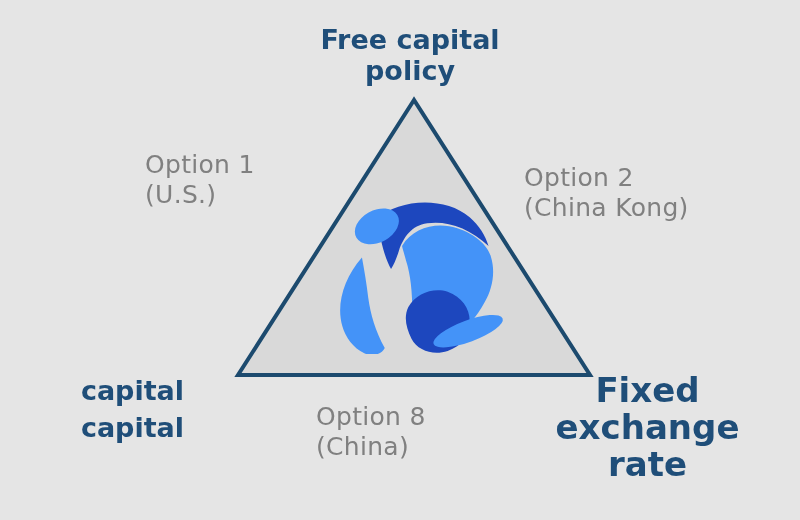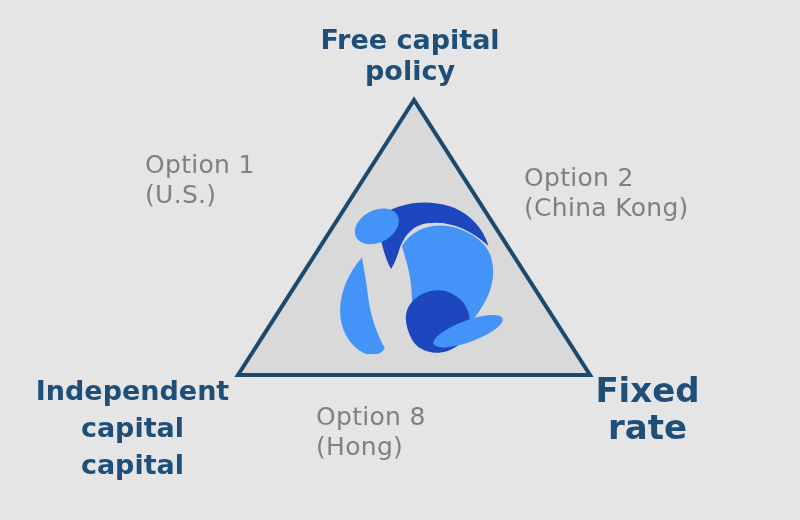--- a/index.html
+++ b/index.html
@@ -32,43 +32,43 @@
   <svg class="abs triangle-svg" width="800" height="520" viewBox="0 0 800 520" aria-hidden="true">
     <polygon points="414,100 238,375 590,375" fill="#D9D9D9" stroke="#1C4A6E" stroke-width="4" stroke-linejoin="miter"></polygon>
   </svg>
 
   <div class="abs vertex vertex-top">
     <div>Free capital</div>
     <div>policy</div>
   </div>
 
   <div class="abs vertex vertex-bl">
-    <div>Independent</div>
     <div>capital</div>
     <div>capital</div>
   </div>
 
   <div class="abs vertex vertex-br">
     <div>Fixed</div>
+    <div>exchange</div>
     <div>rate</div>
   </div>
 
   <div class="abs option option-1">
     <div>Option 1</div>
     <div>(U.S.)</div>
   </div>
 
   <div class="abs option option-2">
     <div>Option 2</div>
     <div>(China Kong)</div>
   </div>
 
   <div class="abs option option-3">
     <div>Option 8</div>
-    <div>(Hong)</div>
+    <div>(China)</div>
   </div>
 
   <svg class="abs logo-svg" width="173" height="152" viewBox="0 0 220 200" preserveAspectRatio="none" aria-hidden="true">
 
     <path fill="#1D47BE" d="M 52 22
       C 80 -4 138 -8 170 20
       C 182 31 190 44 194 58
       C 170 34 140 24 116 28
       C 96 31 86 46 80 64
       C 77 74 74 82 70 88

